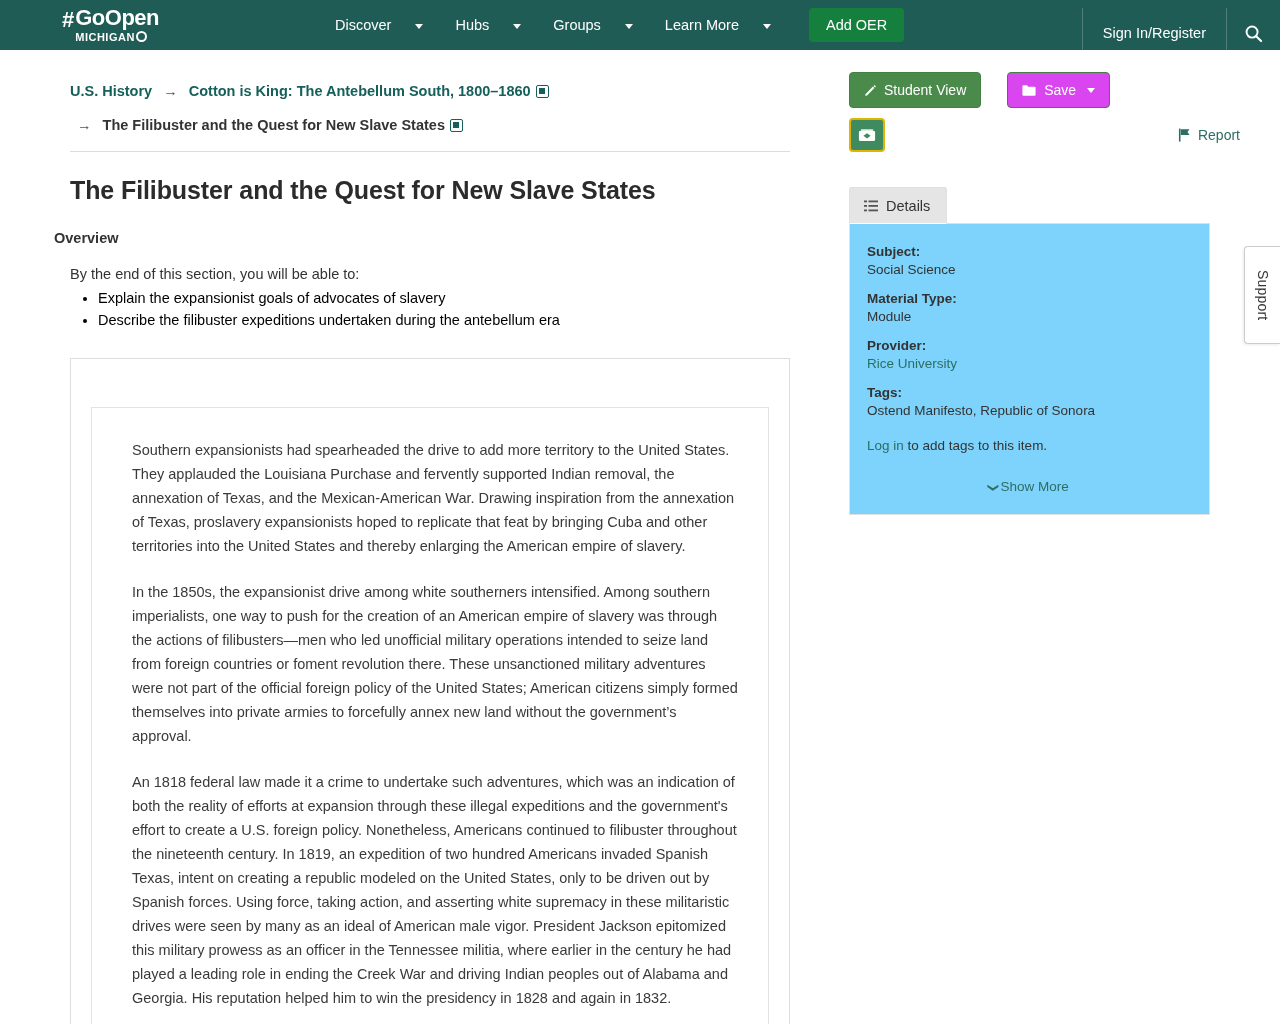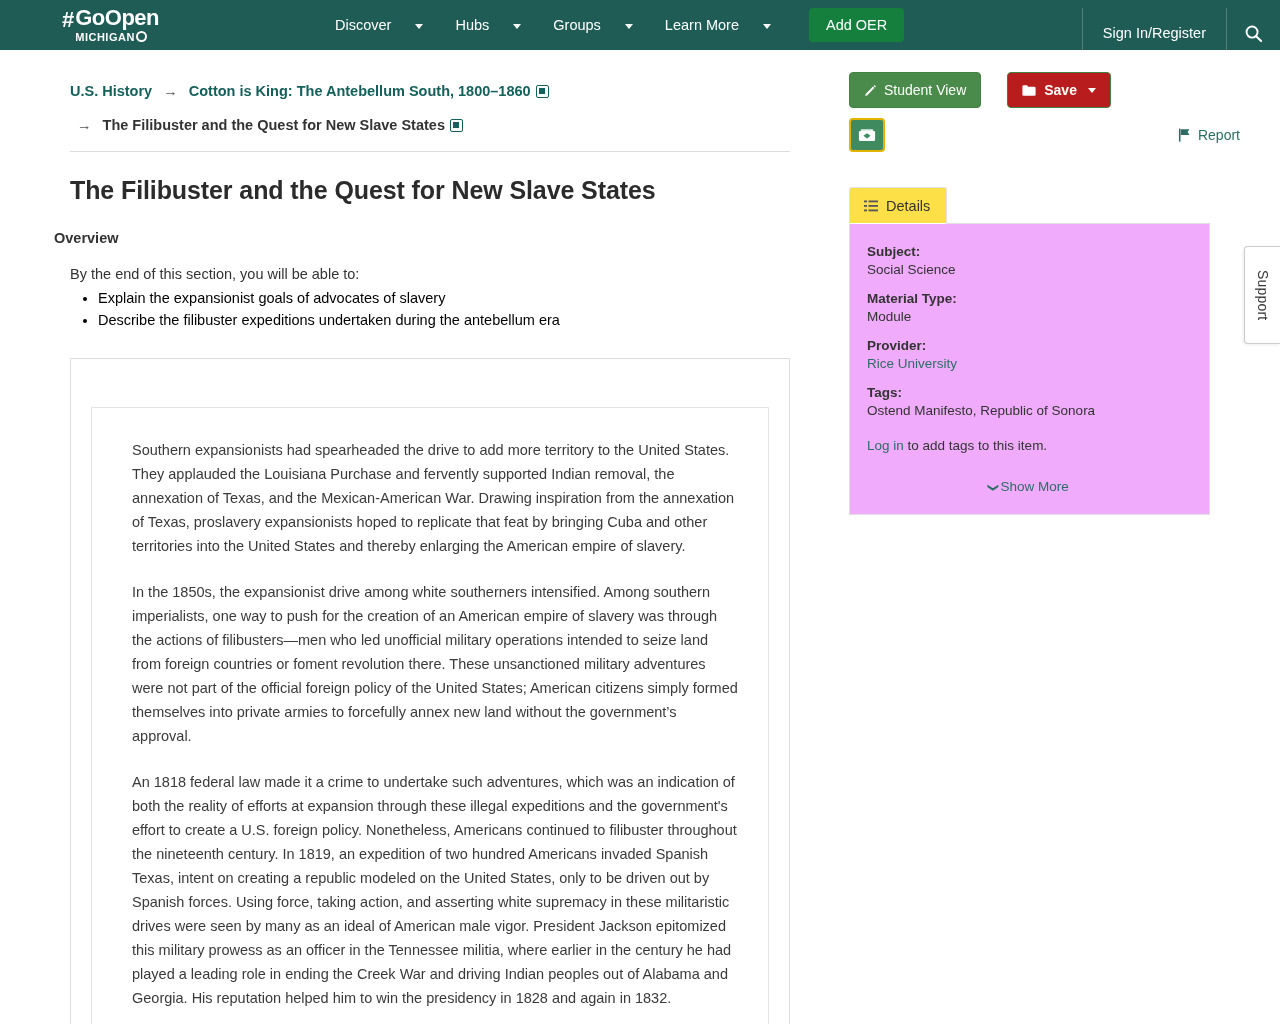--- a/index.html
+++ b/index.html
@@ -246,21 +246,21 @@
     border: 1px solid #438043;
     border-radius: 4px;
     font-size: 14px;
     padding: 9px 14px;
     display: inline-flex;
     align-items: center;
     gap: 7px;
     cursor: pointer;
     white-space: nowrap;
   }
-  .btn-green { background: #b91c1c; font-weight: bold; }
+  .btn-green { background: #d946ef; }
   .btn .caret {
     width: 0; height: 0;
     border-left: 4px solid transparent;
     border-right: 4px solid transparent;
     border-top: 5px solid #ffffff;
     margin-left: 4px;
   }
   .second-row {
     display: flex;
     align-items: center;
@@ -290,37 +290,37 @@
   
   .details-tab-bar {
     margin-top: 34px;
     display: flex;
     border-bottom: 1px solid #e0e0e0;
     width: 361px;
   }
   .details-tab {
     border: 1px solid #e0e0e0;
     border-bottom: 1px solid #ffffff;
-    background: #fde047;
+    background: #e5e5e5;
     padding: 10px 16px 9px 14px;
     font-size: 14.5px;
     color: #333;
     display: inline-flex;
     align-items: center;
     gap: 8px;
     position: relative;
     top: 1px;
     border-radius: 3px 3px 0 0;
     cursor: pointer;
   }
   .details-body {
     width: 361px;
     border: 1px solid #e0e0e0;
     border-top: none;
-    background: #f0abfc;
+    background: #7dd3fc;
     padding: 20px 18px 20px 17px;
     font-size: 13.5px;
     color: #333;
   }
   .meta-label {
     font-weight: bold;
     font-size: 13.5px;
     margin-top: 0;
   }
   .meta-group { margin-bottom: 14px; }

